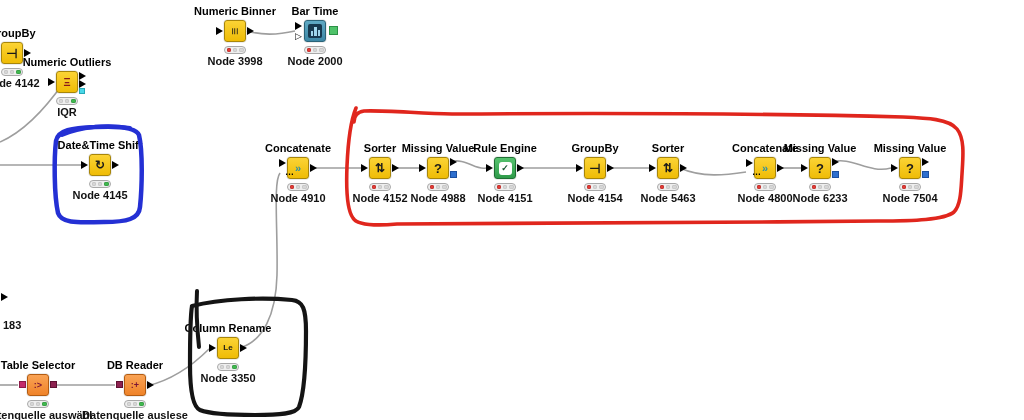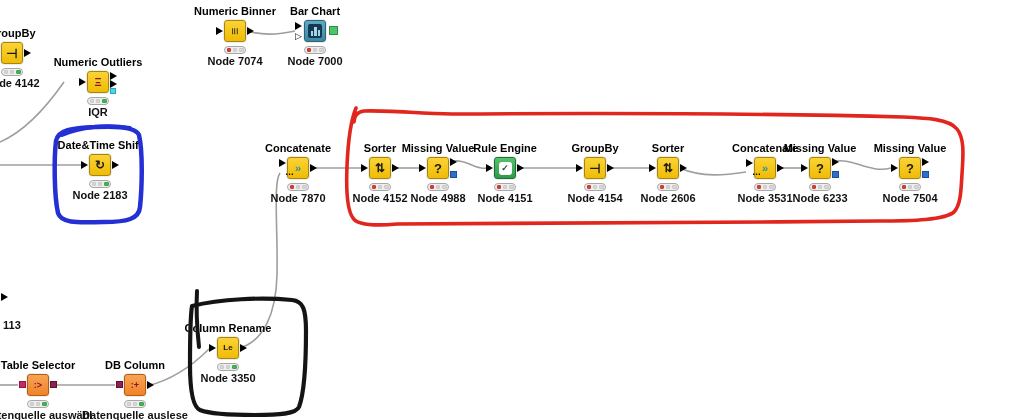--- a/index.html
+++ b/index.html
@@ -76,21 +76,21 @@
     </div>
   <span class="pt" style="left:23px;top:7px"></span>
   <div class="tl green">
       <i></i>
       <i></i>
       <i></i>
     </div>
   <div class="nid">Node 4142</div>
 </div>
 
-<div class="node yellow" style="left:87px;top:71px">
+<div class="node yellow" style="left:56px;top:71px">
   <div class="nlabel">Numeric Outliers</div>
   <div class="ic">
       <span class="glyph" style="font-size:11px;color:#8a1a1a">Ξ</span>
     </div>
   <span class="pt" style="left:-8px;top:7px"></span>
   <span class="pt" style="left:23px;top:1px"></span>
   <span class="pt" style="left:23px;top:9px"></span>
   <span class="psq sq-cyan" style="left:23px;top:17px;width:6px;height:6px"></span>
   <div class="tl green">
       <i></i>
@@ -105,72 +105,72 @@
   <div class="ic">
       <span class="glyph" style="font-size:12px">↻</span>
     </div>
   <span class="pt" style="left:-8px;top:7px"></span>
   <span class="pt" style="left:23px;top:7px"></span>
   <div class="tl green">
       <i></i>
       <i></i>
       <i></i>
     </div>
-  <div class="nid">Node 2183</div>
+  <div class="nid">Node 4145</div>
 </div>
 
 <div class="node yellow" style="left:224px;top:20px">
   <div class="nlabel">Numeric Binner</div>
   <div class="ic">
       <span class="glyph" style="font-size:12px;transform:rotate(90deg)">≡</span>
     </div>
   <span class="pt" style="left:-8px;top:7px"></span>
   <span class="pt" style="left:23px;top:7px"></span>
   <div class="tl red">
       <i></i>
       <i></i>
       <i></i>
     </div>
-  <div class="nid">Node 7074</div>
+  <div class="nid">Node 3998</div>
 </div>
 
 <div class="node blue" style="left:304px;top:20px">
-  <div class="nlabel">Bar Chart</div>
+  <div class="nlabel">Bar Time</div>
   <div class="ic">
     <span class="barbox">
         <i style="left:2.5px;height:5px"></i>
         <i style="left:6px;height:9px"></i>
         <i style="left:9.5px;height:6px"></i>
       </span>
   </div>
   <span class="pt" style="left:-9px;top:2px"></span>
   <span class="pt-open" style="left:-9px;top:12px">▷</span>
   <span class="psq sq-img" style="left:25px;top:6px"></span>
   <div class="tl red">
       <i></i>
       <i></i>
       <i></i>
     </div>
-  <div class="nid">Node 7000</div>
+  <div class="nid">Node 2000</div>
 </div>
 
 <div class="node yellow" style="left:287px;top:157px">
   <div class="nlabel">Concatenate</div>
   <div class="ic">
       <span class="glyph" style="font-size:11px;color:#2e8fa3">»</span>
     </div>
   <span class="pt" style="left:-8px;top:2px"></span>
   <span class="dots">…</span>
   <span class="pt" style="left:23px;top:7px"></span>
   <div class="tl red">
       <i></i>
       <i></i>
       <i></i>
     </div>
-  <div class="nid">Node 7870</div>
+  <div class="nid">Node 4910</div>
 </div>
 
 <div class="node yellow" style="left:369px;top:157px">
   <div class="nlabel">Sorter</div>
   <div class="ic">
       <span class="glyph" style="font-size:12px">⇅</span>
     </div>
   <span class="pt" style="left:-8px;top:7px"></span>
   <span class="pt" style="left:23px;top:7px"></span>
   <div class="tl red">
@@ -232,37 +232,37 @@
   <div class="ic">
       <span class="glyph" style="font-size:12px">⇅</span>
     </div>
   <span class="pt" style="left:-8px;top:7px"></span>
   <span class="pt" style="left:23px;top:7px"></span>
   <div class="tl red">
       <i></i>
       <i></i>
       <i></i>
     </div>
-  <div class="nid">Node 2606</div>
+  <div class="nid">Node 5463</div>
 </div>
 
 <div class="node yellow" style="left:754px;top:157px">
   <div class="nlabel">Concatenate</div>
   <div class="ic">
       <span class="glyph" style="font-size:11px;color:#2e8fa3">»</span>
     </div>
   <span class="pt" style="left:-8px;top:2px"></span>
   <span class="dots">…</span>
   <span class="pt" style="left:23px;top:7px"></span>
   <div class="tl red">
       <i></i>
       <i></i>
       <i></i>
     </div>
-  <div class="nid">Node 3531</div>
+  <div class="nid">Node 4800</div>
 </div>
 
 <div class="node yellow" style="left:809px;top:157px">
   <div class="nlabel">Missing Value</div>
   <div class="ic">
       <span class="glyph" style="font-size:13px">?</span>
     </div>
   <span class="pt" style="left:-8px;top:7px"></span>
   <span class="pt" style="left:23px;top:1px"></span>
   <span class="psq sq-pmml" style="left:23px;top:14px"></span>
@@ -314,36 +314,36 @@
   <span class="psq sq-db" style="left:23px;top:7px"></span>
   <div class="tl green">
       <i></i>
       <i></i>
       <i></i>
     </div>
   <div class="nid">Datenquelle auswähl</div>
 </div>
 
 <div class="node orange wide" style="left:124px;top:374px">
-  <div class="nlabel">DB Column</div>
+  <div class="nlabel">DB Reader</div>
   <div class="ic">
       <span class="glyph" style="font-size:9px;color:#7a1535">:+</span>
     </div>
   <span class="psq sq-db" style="left:-8px;top:7px"></span>
   <span class="pt" style="left:23px;top:7px"></span>
   <div class="tl green">
       <i></i>
       <i></i>
       <i></i>
     </div>
   <div class="nid">Datenquelle auslese</div>
 </div>
 
 <span class="pt" style="position:absolute;left:1px;top:293px;z-index:3"></span>
-<div class="frag" style="left:3px;top:319px">113</div>
+<div class="frag" style="left:3px;top:319px">183</div>
 
 <svg id="annos" class="layer">
   <g fill="none" stroke-linecap="round">
     <path stroke-width="4.5" d="M95,127 C115,126 136,127 139,135 C143,152 142,188 140,207 C139,219 127,222 104,222 C84,222 62,225 58,213 C54,195 54,158 56,141 C58,130 72,128 95,127" stroke="#2430d4"></path>
     <path stroke-width="4" d="M62,135 C80,127 106,124 130,128" stroke="#2430d4"></path>
     <path stroke-width="3.6" d="M356,108 C351,120 348,142 347,166 C346,190 347,210 353,218 C357,225 374,226 397,224 C500,223 700,223 878,221 C914,221 944,220 954,212 C961,205 961,189 962,174 C963,157 965,139 957,129 C949,119 927,118 903,117 C790,114 600,113 452,114 C416,113 380,110 364,111 C357,112 354,116 354,122" stroke="#e0261d"></path>
     <path stroke-width="4.2" d="M192,306 C220,299 262,297 292,300 C303,301 306,309 306,331 C306,361 305,391 299,407 C296,414 279,415 255,415 C235,415 210,414 200,410 C193,407 190,390 190,365 C190,341 190,318 192,306" stroke="#141414"></path>
     <path stroke-width="4" d="M197,291 C196,308 197,328 199,347" stroke="#141414"></path>
   </g>
 </svg>

